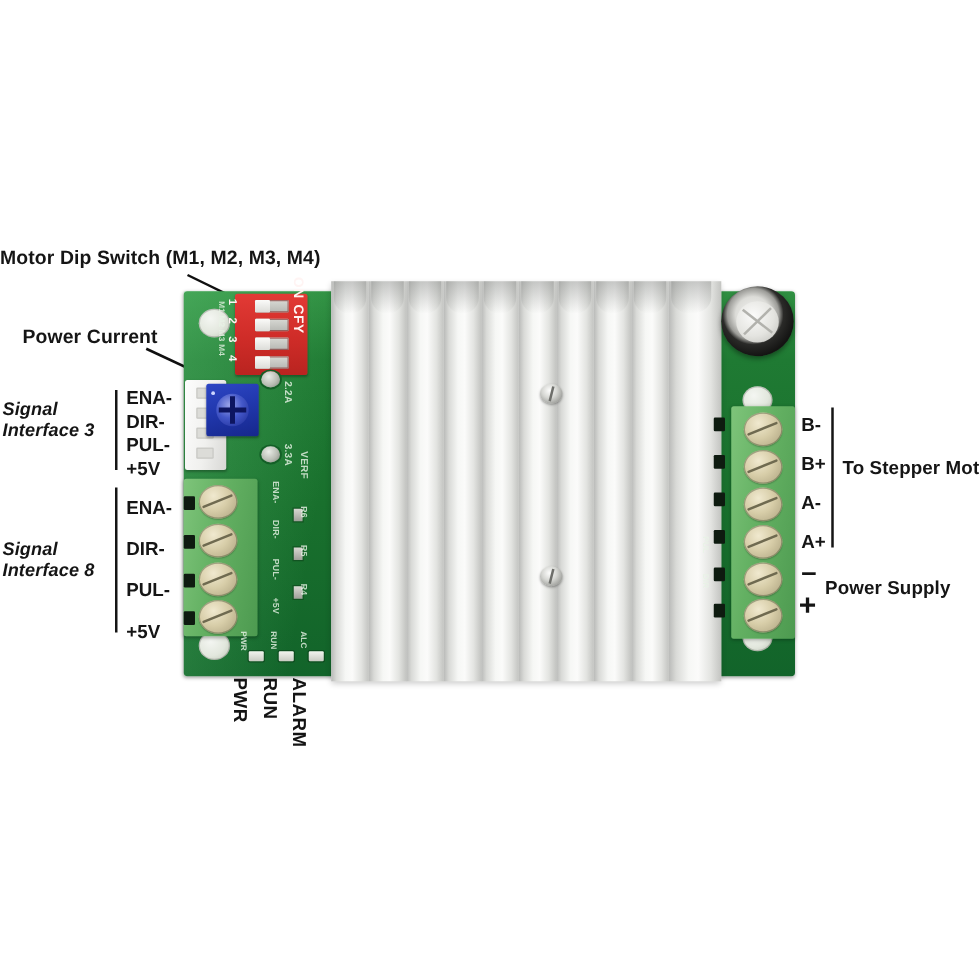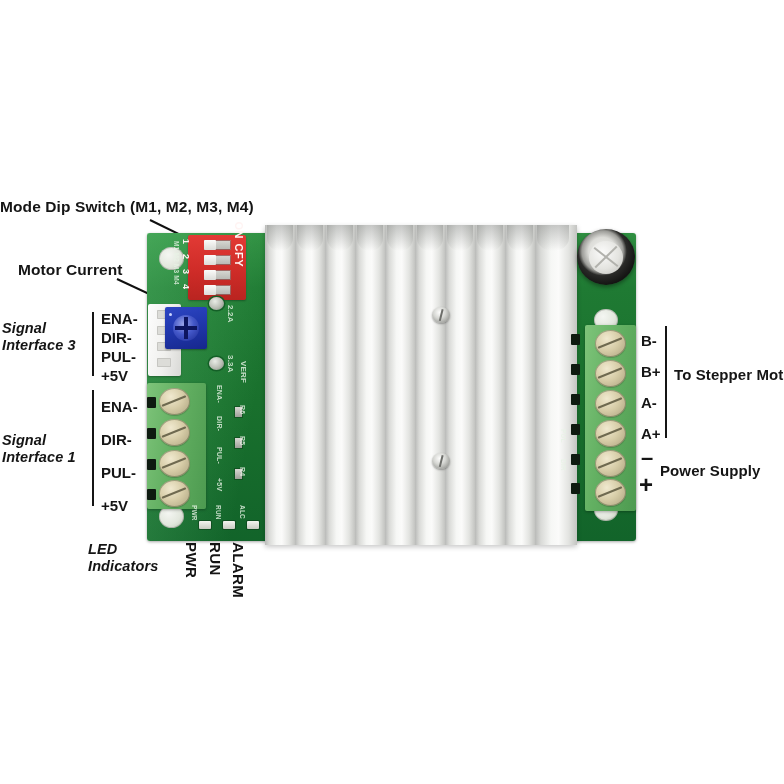--- a/index.html
+++ b/index.html
@@ -322,54 +322,50 @@
     transform: rotate(90deg);
     transform-origin: left top;
     letter-spacing: .4px;
   }
 </style>
 </head>
 <body>
 
 <div id="stage">
 
-  <div class="lbl" style="left:0px; top:198px; font-size:15.5px;">Mode Dip Switch (M1, M2, M3, M4)</div>
+  <div class="lbl" style="left:0px; top:198px; font-size:15.5px;">Motor Dip Switch (M1, M2, M3, M4)</div>
   <div class="leader" style="left:150px; top:219px; width:68px; transform: rotate(26deg);"></div>
 
-  <div class="lbl" style="left:18px; top:261px; font-size:15.5px;">Motor Current</div>
+  <div class="lbl" style="left:18px; top:261px; font-size:15.5px;">Power Current</div>
   <div class="leader" style="left:117px; top:278px; width:92px; transform: rotate(25deg);"></div>
 
   <div class="lbl multi" style="left:2px; top:320px; width:88px; font-size:14.5px; text-align:left;">
     <div>Signal</div>
     <div>Interface 3</div>
   </div>
   <div class="rule" style="left:92px; top:312px; width:2px; height:64px;"></div>
   <div style="position:absolute; left:101px; top:309px; font-size:15px; font-weight:600; line-height:19px; color:#151515;">
     <div>ENA-</div>
     <div>DIR-</div>
     <div>PUL-</div>
     <div>+5V</div>
   </div>
 
   <div class="lbl multi" style="left:2px; top:432px; width:88px; font-size:14.5px; text-align:left;">
     <div>Signal</div>
-    <div>Interface 1</div>
+    <div>Interface 8</div>
   </div>
   <div class="rule" style="left:92px; top:390px; width:2px; height:116px;"></div>
   <div style="position:absolute; left:101px; top:390px; font-size:15px; font-weight:600; line-height:33px; color:#151515;">
     <div>ENA-</div>
     <div>DIR-</div>
     <div>PUL-</div>
     <div>+5V</div>
   </div>
 
-  <div class="lbl multi" style="left:88px; top:541px; width:100px; font-size:14.5px;">
-    <div>LED</div>
-    <div>Indicators</div>
-  </div>
 
   <div class="vtext" style="left:200px; top:542px; font-size:15px;">PWR</div>
   <div class="vtext" style="left:224px; top:542px; font-size:15px;">RUN</div>
   <div class="vtext" style="left:247px; top:542px; font-size:15px;">ALARM</div>
 
   <div style="position:absolute; left:641px; top:325px; font-size:15px; font-weight:600; line-height:31px; color:#151515;">
     <div>B-</div>
     <div>B+</div>
     <div>A-</div>
     <div>A+</div>

